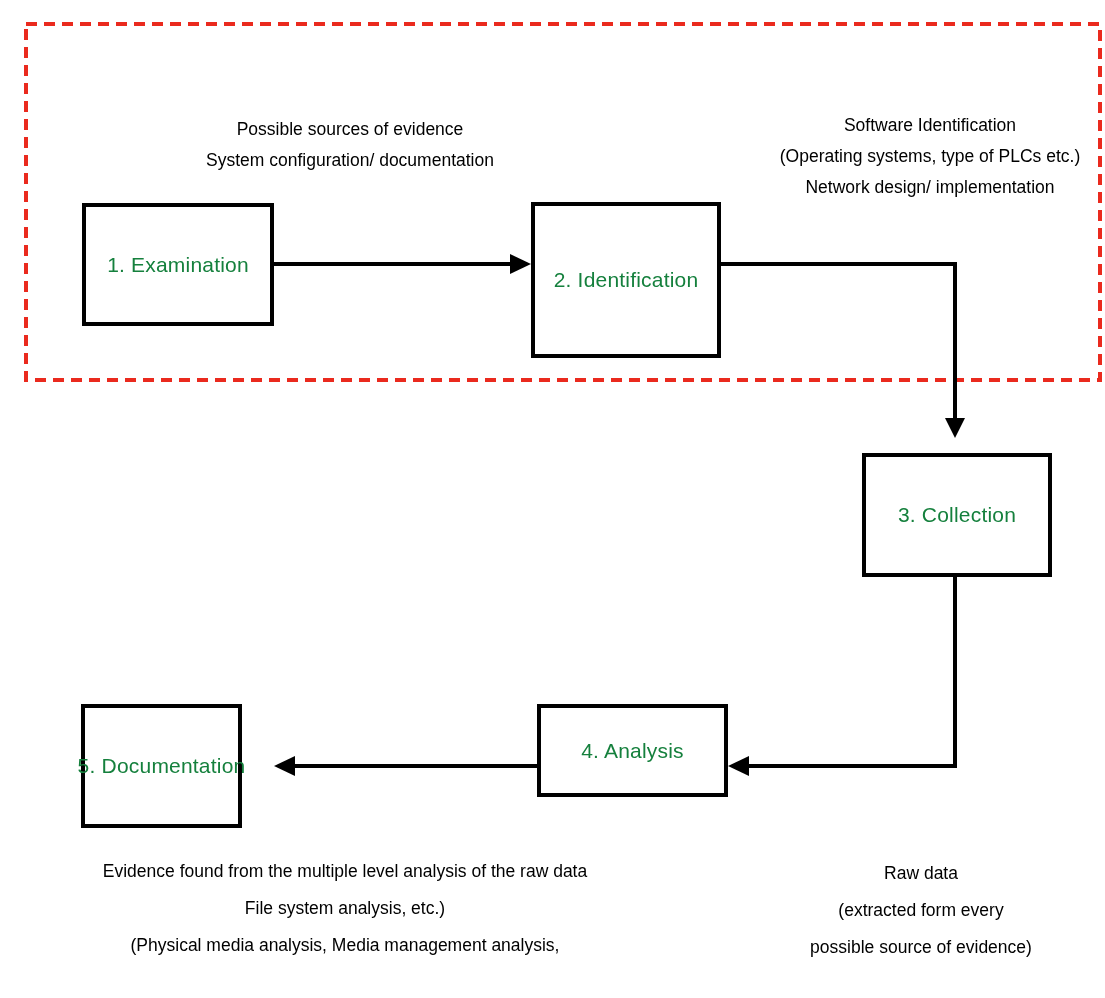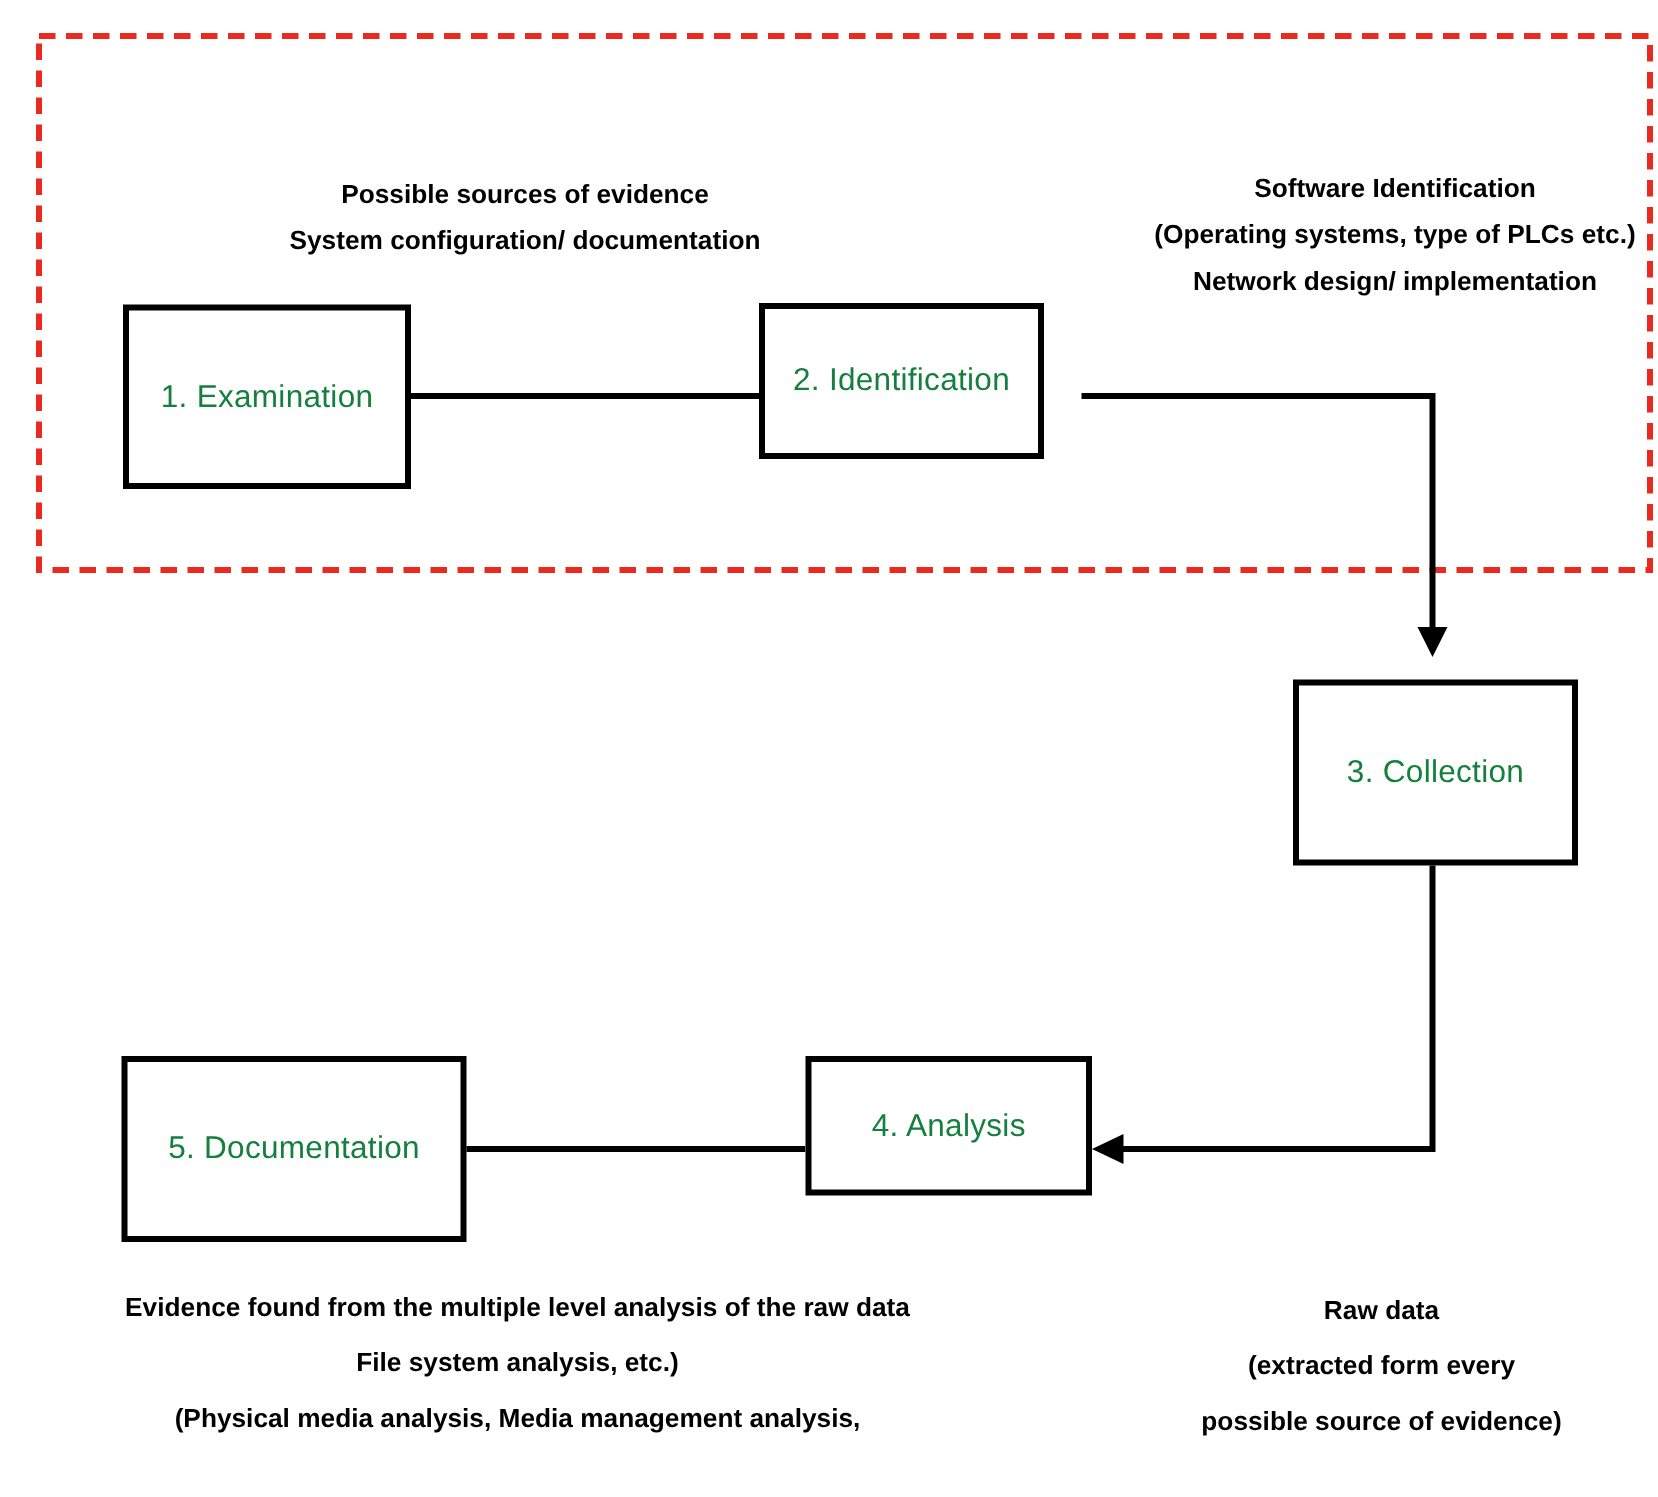--- a/index.html
+++ b/index.html
@@ -45,30 +45,30 @@
     background: var(--background);
     display: flex;
     align-items: center;
     justify-content: center;
     font-size: 21px;
     color: #15803d;
     letter-spacing: 0.2px;
     white-space: nowrap;
   }
   .box-1 { left: 82px;  top: 203px; width: 192px; height: 123px; }
-  .box-2 { left: 506px; top: 202px; width: 190px; height: 104px; }
+  .box-2 { left: 531px; top: 202px; width: 190px; height: 156px; }
   .box-3 { left: 862px; top: 453px; width: 190px; height: 124px; }
   .box-4 { left: 537px; top: 704px; width: 191px; height: 93px; }
-  .box-5 { left: 81px;  top: 704px; width: 230px; height: 124px; }
+  .box-5 { left: 81px;  top: 704px; width: 161px; height: 124px; }
   .annotation {
     position: absolute;
     text-align: center;
     color: #000;
   }
-  .annotation span { display: block; font-weight: bold; }
+  .annotation span { display: block; }
   .ann-top { font-size: 17.5px; line-height: 31px; }
   .ann-bottom { font-size: 17.5px; line-height: 37px; }
   .ann-1 { left: 120px; top: 114px; width: 460px; }
   .ann-2 { left: 757px; top: 110px; width: 346px; text-align: center; }
   .ann-3 { left: 70px;  top: 853px; width: 550px; }
   .ann-4 { left: 748px; top: 855px; width: 346px; }
 </style>
 </head>
 <body>
 

